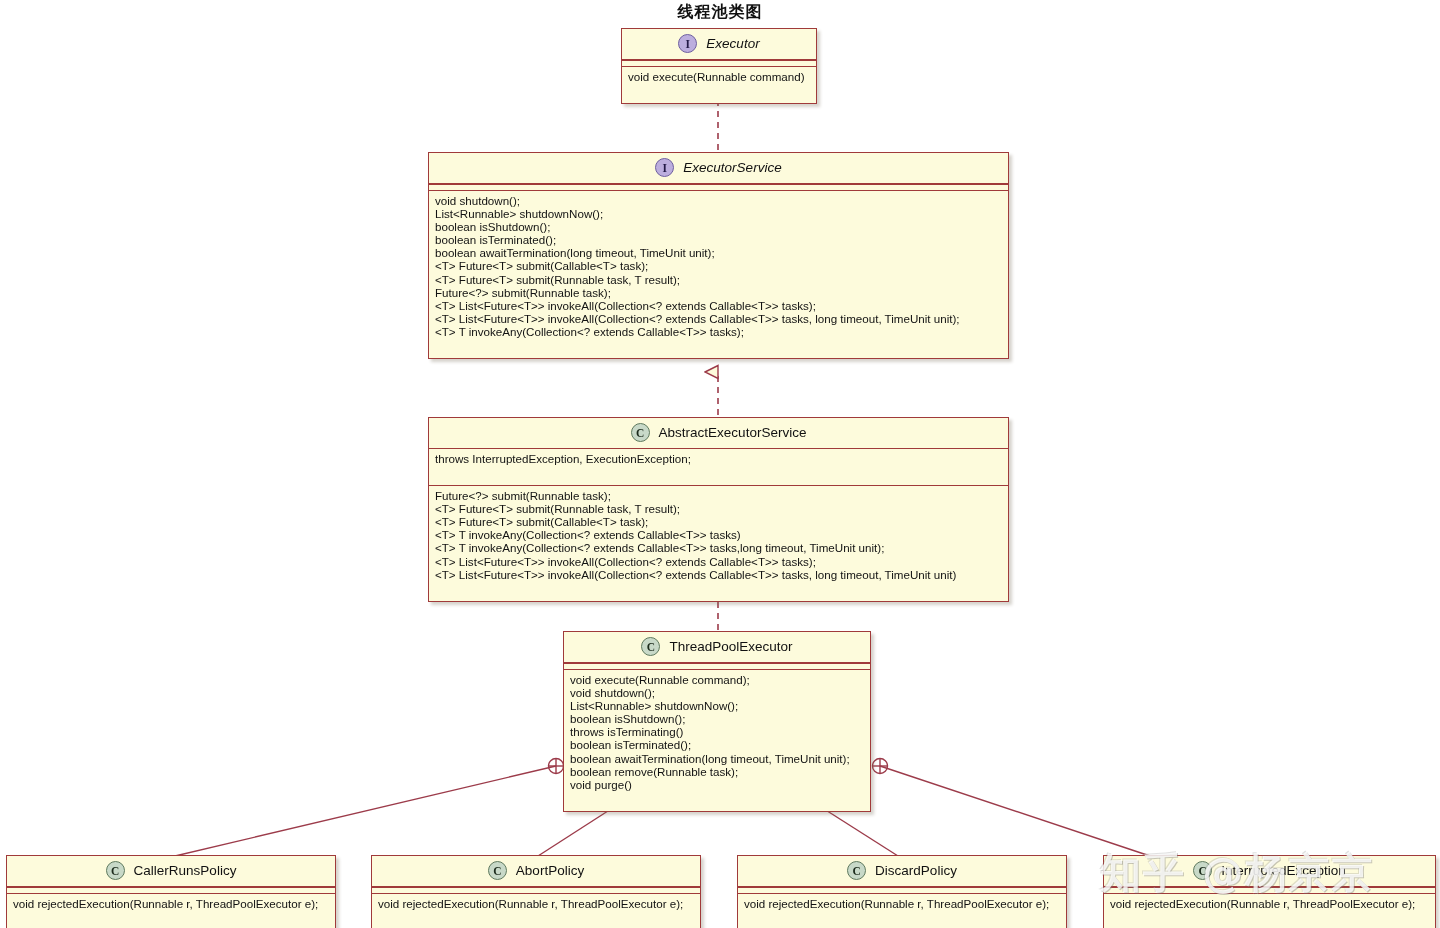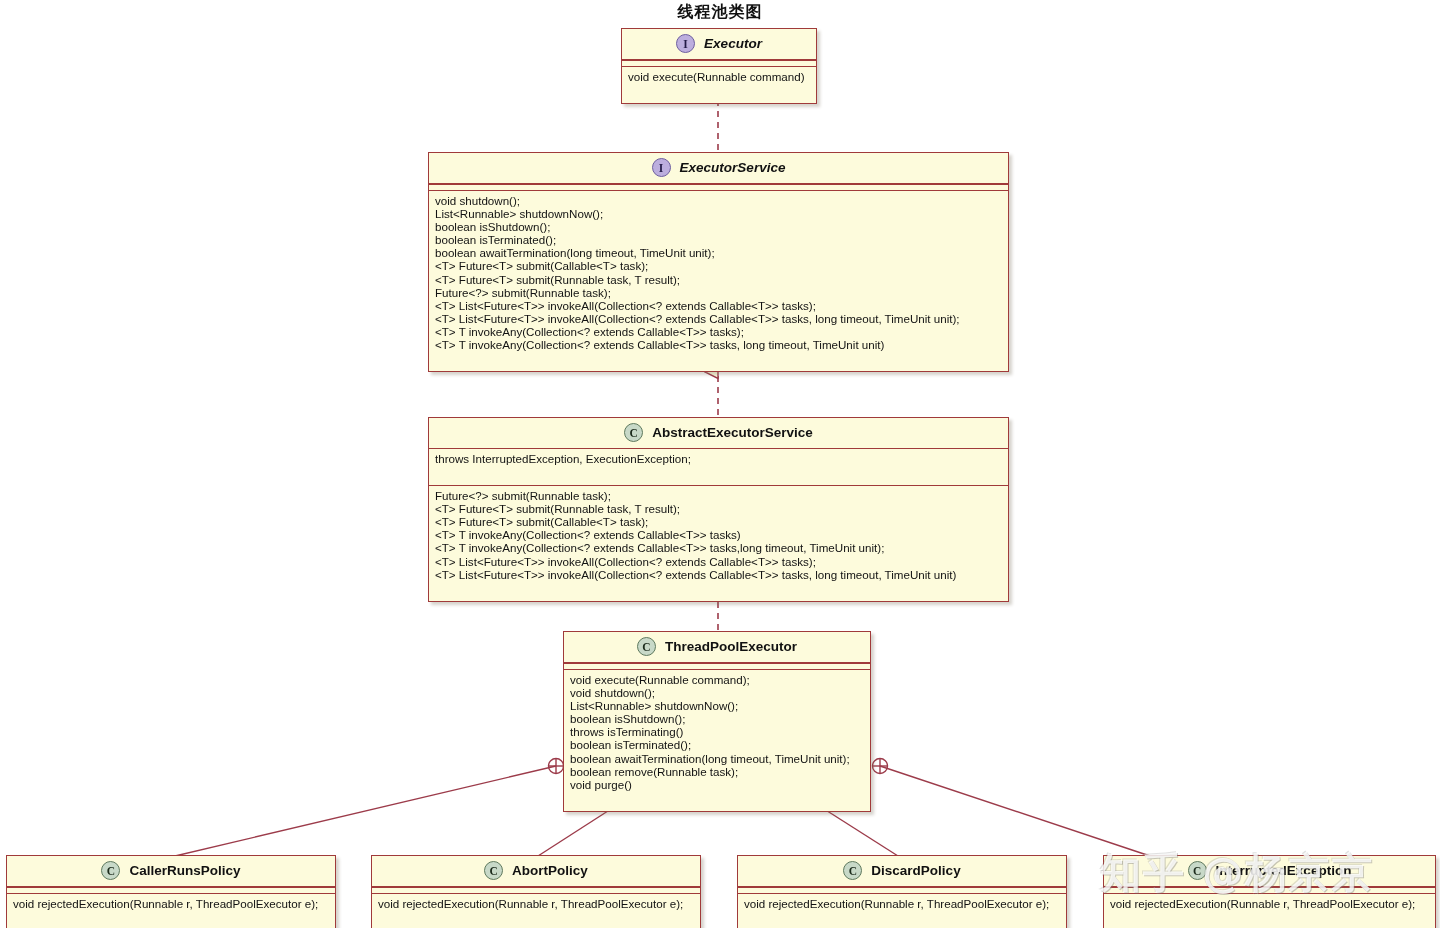--- a/index.html
+++ b/index.html
@@ -58,21 +58,21 @@
     display: flex;
     align-items: center;
     justify-content: center;
     gap: 9px;
     padding: 5px 8px 6px 8px;
     border-bottom: 1.5px solid #a03a3a;
     box-sizing: border-box;
   }
   .uml-name {
     font-size: 13.5px;
-    font-weight: bold;
+    font-weight: normal;
     color: #111;
     white-space: nowrap;
   }
   .uml-name.italic { font-style: italic; }
 
   .uml-icon {
     width: 19px;
     height: 19px;
     border-radius: 50%;
     display: inline-flex;
@@ -216,21 +216,20 @@
       <div class="uml-line">List&lt;Runnable&gt; shutdownNow();</div>
       <div class="uml-line">boolean isShutdown();</div>
       <div class="uml-line">boolean isTerminated();</div>
       <div class="uml-line">boolean awaitTermination(long timeout, TimeUnit unit);</div>
       <div class="uml-line">&lt;T&gt; Future&lt;T&gt; submit(Callable&lt;T&gt; task);</div>
       <div class="uml-line">&lt;T&gt; Future&lt;T&gt; submit(Runnable task, T result);</div>
       <div class="uml-line">Future&lt;?&gt; submit(Runnable task);</div>
       <div class="uml-line">&lt;T&gt; List&lt;Future&lt;T&gt;&gt; invokeAll(Collection&lt;? extends Callable&lt;T&gt;&gt; tasks);</div>
       <div class="uml-line">&lt;T&gt; List&lt;Future&lt;T&gt;&gt; invokeAll(Collection&lt;? extends Callable&lt;T&gt;&gt; tasks, long timeout, TimeUnit unit);</div>
       <div class="uml-line">&lt;T&gt; T invokeAny(Collection&lt;? extends Callable&lt;T&gt;&gt; tasks);</div>
-      <div class="uml-line">&lt;T&gt; T invokeAny(Collection&lt;? extends Callable&lt;T&gt;&gt; tasks, long timeout, TimeUnit unit)</div>
     </div>
   </div>
 
   <div class="uml-box" style="left:428px; top:417px; width:581px;">
     <div class="uml-header">
       <span class="uml-icon cls">C</span>
       <span class="uml-name">AbstractExecutorService</span>
     </div>
     <div class="uml-section">
       <div class="uml-line">throws InterruptedException, ExecutionException;</div>

